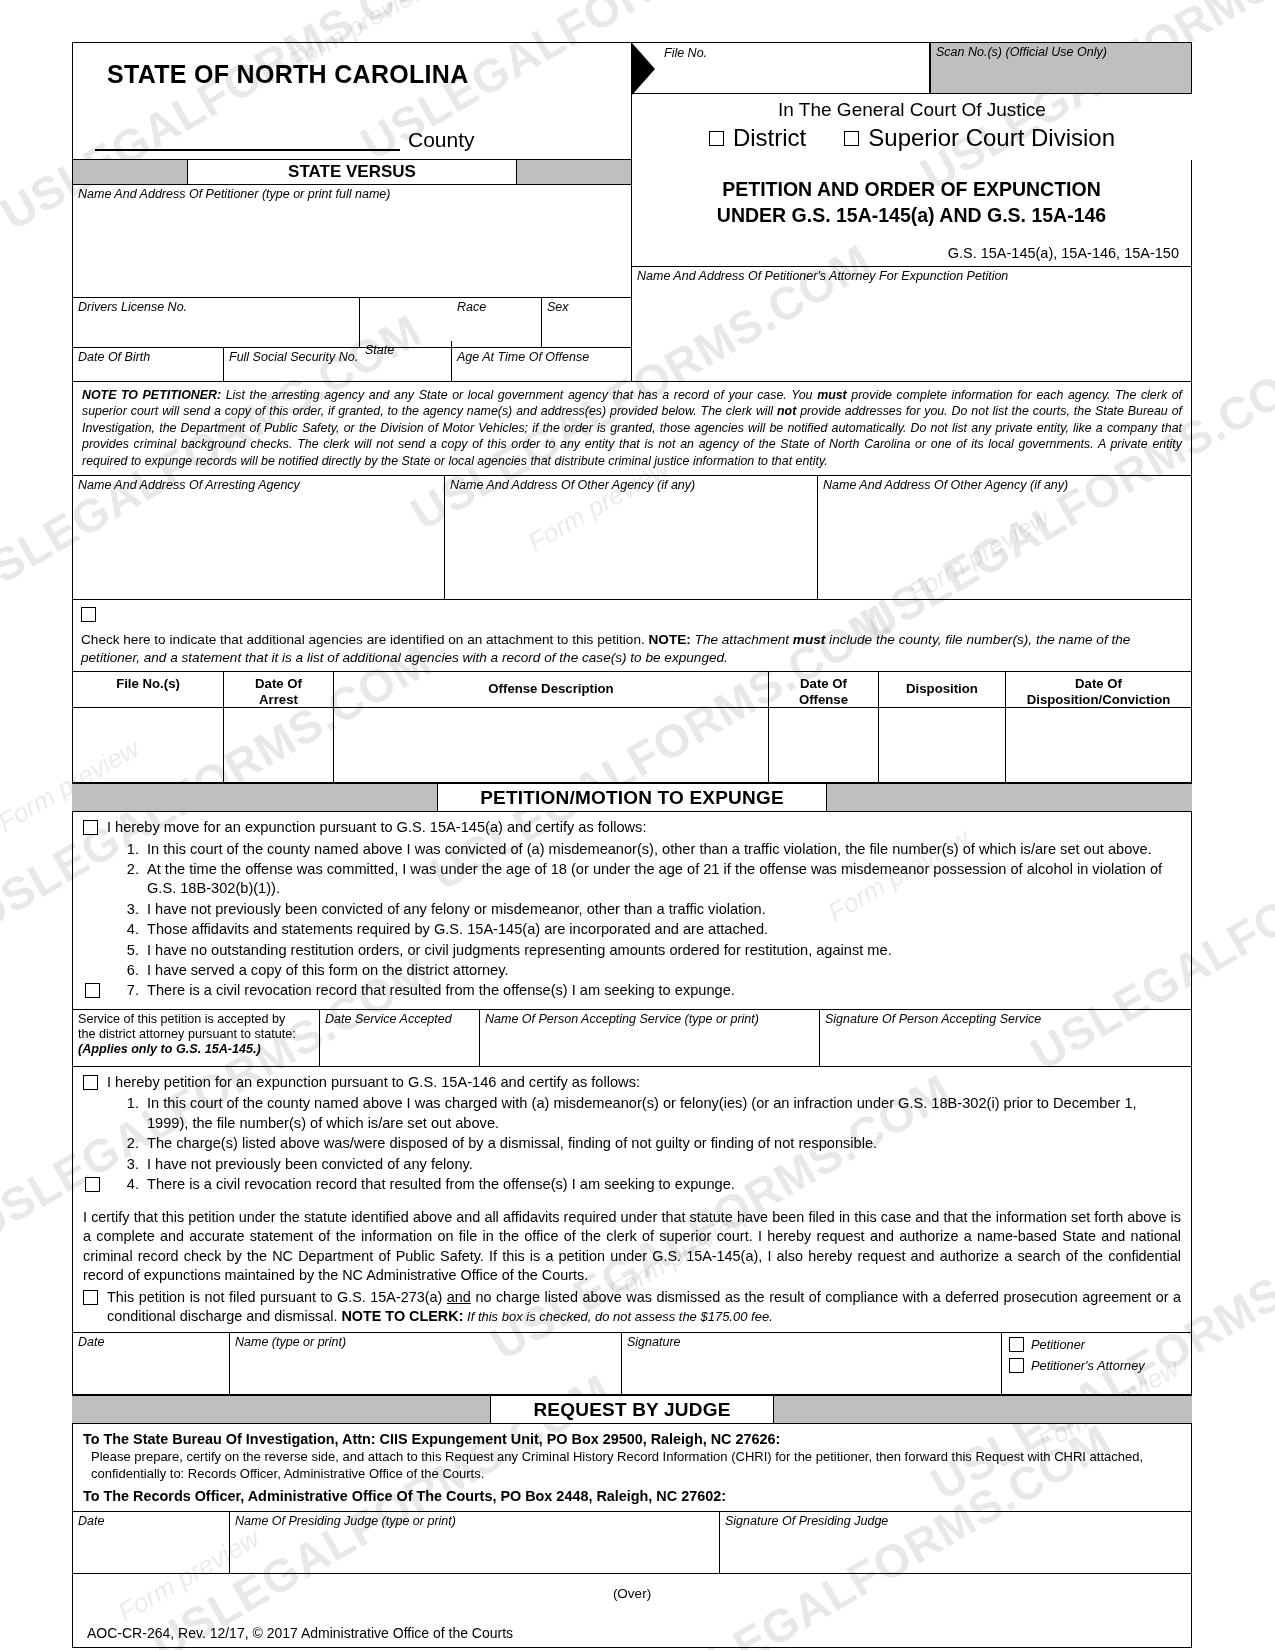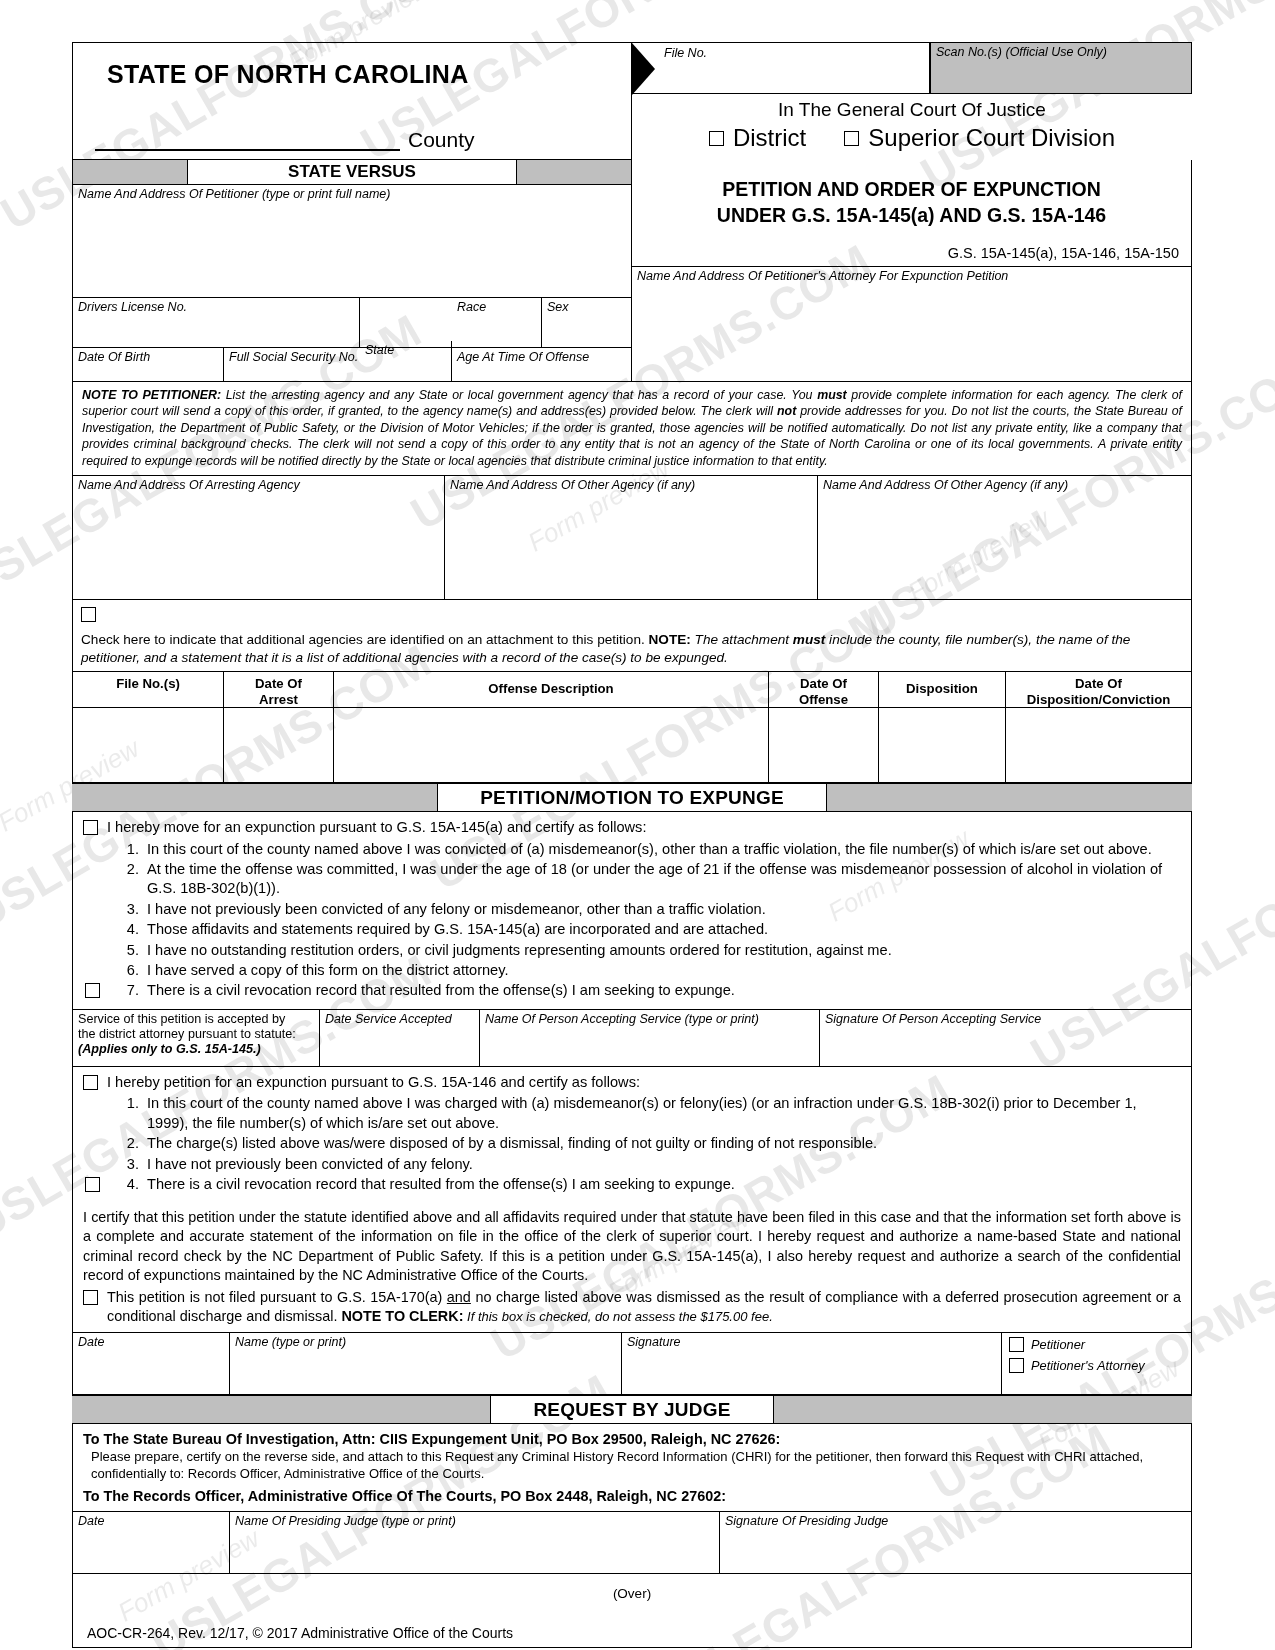--- a/index.html
+++ b/index.html
@@ -623,21 +623,21 @@
       <li>The charge(s) listed above was/were disposed of by a dismissal, finding of not guilty or finding of not responsible.</li>
       <li>I have not previously been convicted of any felony.</li>
       <li class="has-cb">There is a civil revocation record that resulted from the offense(s) I am seeking to expunge.</li>
     </ol>
   </div>
 
   <div class="certify">
     <div>I certify that this petition under the statute identified above and all affidavits required under that statute have been filed in this case and that the information set forth above is a complete and accurate statement of the information on file in the office of the clerk of superior court. I hereby request and authorize a name-based State and national criminal record check by the NC Department of Public Safety. If this is a petition under G.S. 15A-145(a), I also hereby request and authorize a search of the confidential record of expunctions maintained by the NC Administrative Office of the Courts.</div>
     <div class="fee">
       <span class="cb"></span>
-      <span><span>This petition is not filed pursuant to G.S. 15A-170(a) </span><u>and</u><span> no charge listed above was dismissed as the result of compliance with a deferred prosecution agreement or a conditional discharge and dismissal. </span><b>NOTE TO CLERK:</b><i> If this box is checked, do not assess the $175.00 fee.</i></span>
+      <span><span>This petition is not filed pursuant to G.S. 15A-273(a) </span><u>and</u><span> no charge listed above was dismissed as the result of compliance with a deferred prosecution agreement or a conditional discharge and dismissal. </span><b>NOTE TO CLERK:</b><i> If this box is checked, do not assess the $175.00 fee.</i></span>
     </div>
   </div>
 
   <div class="sigrow">
     <div class="sg1">
       <div class="lbl">Date</div>
     </div>
     <div class="sg2">
       <div class="lbl">Name (type or print)</div>
     </div>

